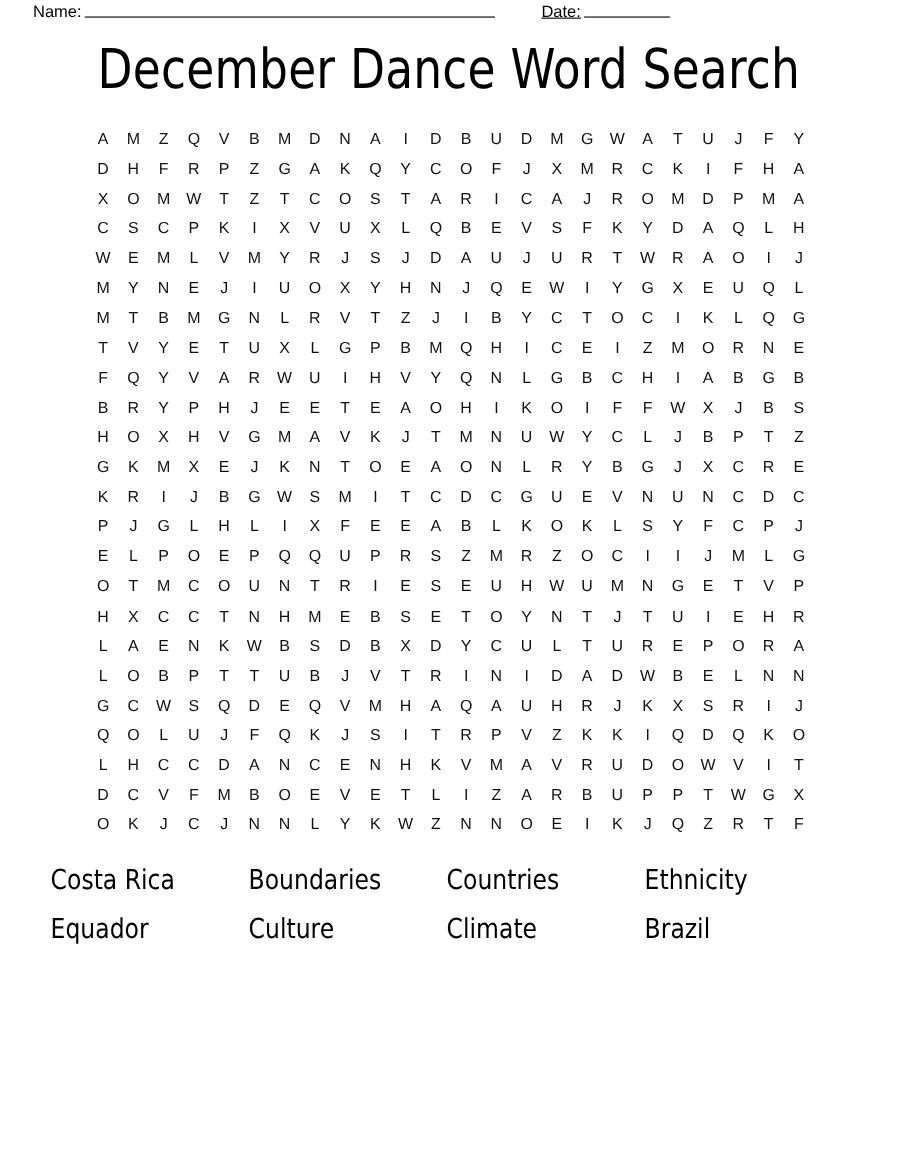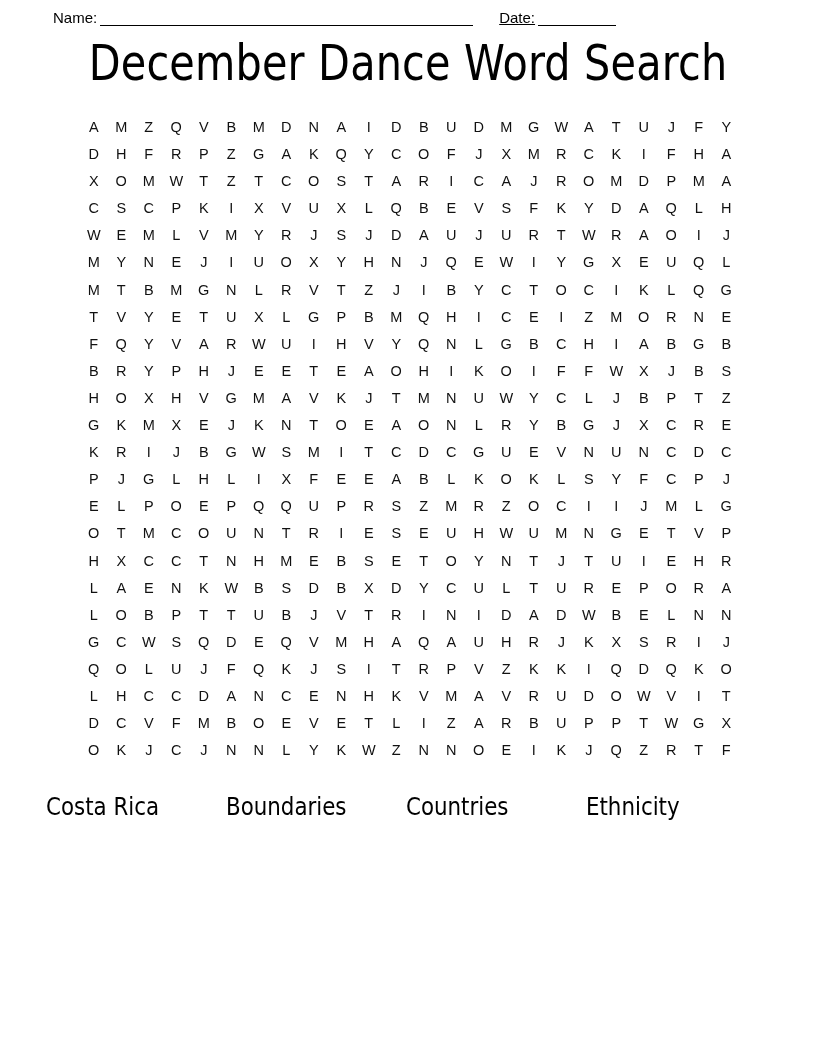--- a/index.html
+++ b/index.html
@@ -17,40 +17,39 @@
   }
 
   
   .namedate-row {
     position: absolute;
     top: 2px;
     left: 0;
     width: 697px;
     height: 24px;
     display: flex;
-    align-items: flex-end;
+    align-items: flex-start;
     font-family: "Liberation Sans", sans-serif;
     font-size: 15px;
     white-space: nowrap;
-    padding-left: 23px;
   }
   .nd-label {
     font-size: 15px;
     letter-spacing: 0px;
   }
   .nd-name-label { margin-left: 30px; }
   .nd-rule {
     display: inline-block;
     border-bottom: 1px solid #000;
     height: 13px;
     margin-left: 3px;
   }
   .nd-rule-name { width: 373px; }
   .nd-rule-date { width: 78px; }
-  .nd-date-label { margin-left: 26px; text-decoration: underline; }
+  .nd-date-label { margin-left: 42px; text-decoration: underline; }
 
   
   .title {
     position: absolute;
     top: 33px;
     left: 0;
     width: 816px;
     text-align: center;
     font-family: "DejaVu Sans Condensed", "Liberation Sans Narrow", "Liberation Sans", sans-serif;
     font-size: 50px;
@@ -86,21 +85,21 @@
   
   .wordlist {
     position: absolute;
     left: 46px;
     top: 778px;
     width: 724px;
   }
   .word-row {
     display: flex;
     height: 44.6px;
-    align-items: flex-end;
+    align-items: center;
   }
   .word-cell {
     width: 180px;
     font-family: "DejaVu Sans Condensed", "Liberation Sans Narrow", "Liberation Sans", sans-serif;
     font-size: 25px;
     font-weight: 400;
     line-height: 32px;
     color: #000000;
     letter-spacing: 0px;
     transform: scaleX(0.95);
@@ -746,13 +745,19 @@
     </div>
   </div>
 
 <div class="wordlist" id="word-list">
     <div class="word-row">
       <div class="word-cell">Costa Rica</div>
       <div class="word-cell">Boundaries</div>
       <div class="word-cell">Countries</div>
       <div class="word-cell">Ethnicity</div>
     </div>
+    <div class="word-row">
+      <div class="word-cell">Equador</div>
+      <div class="word-cell">Culture</div>
+      <div class="word-cell">Climate</div>
+      <div class="word-cell">Brazil</div>
+    </div>
   </div>
 
 </body></html>

